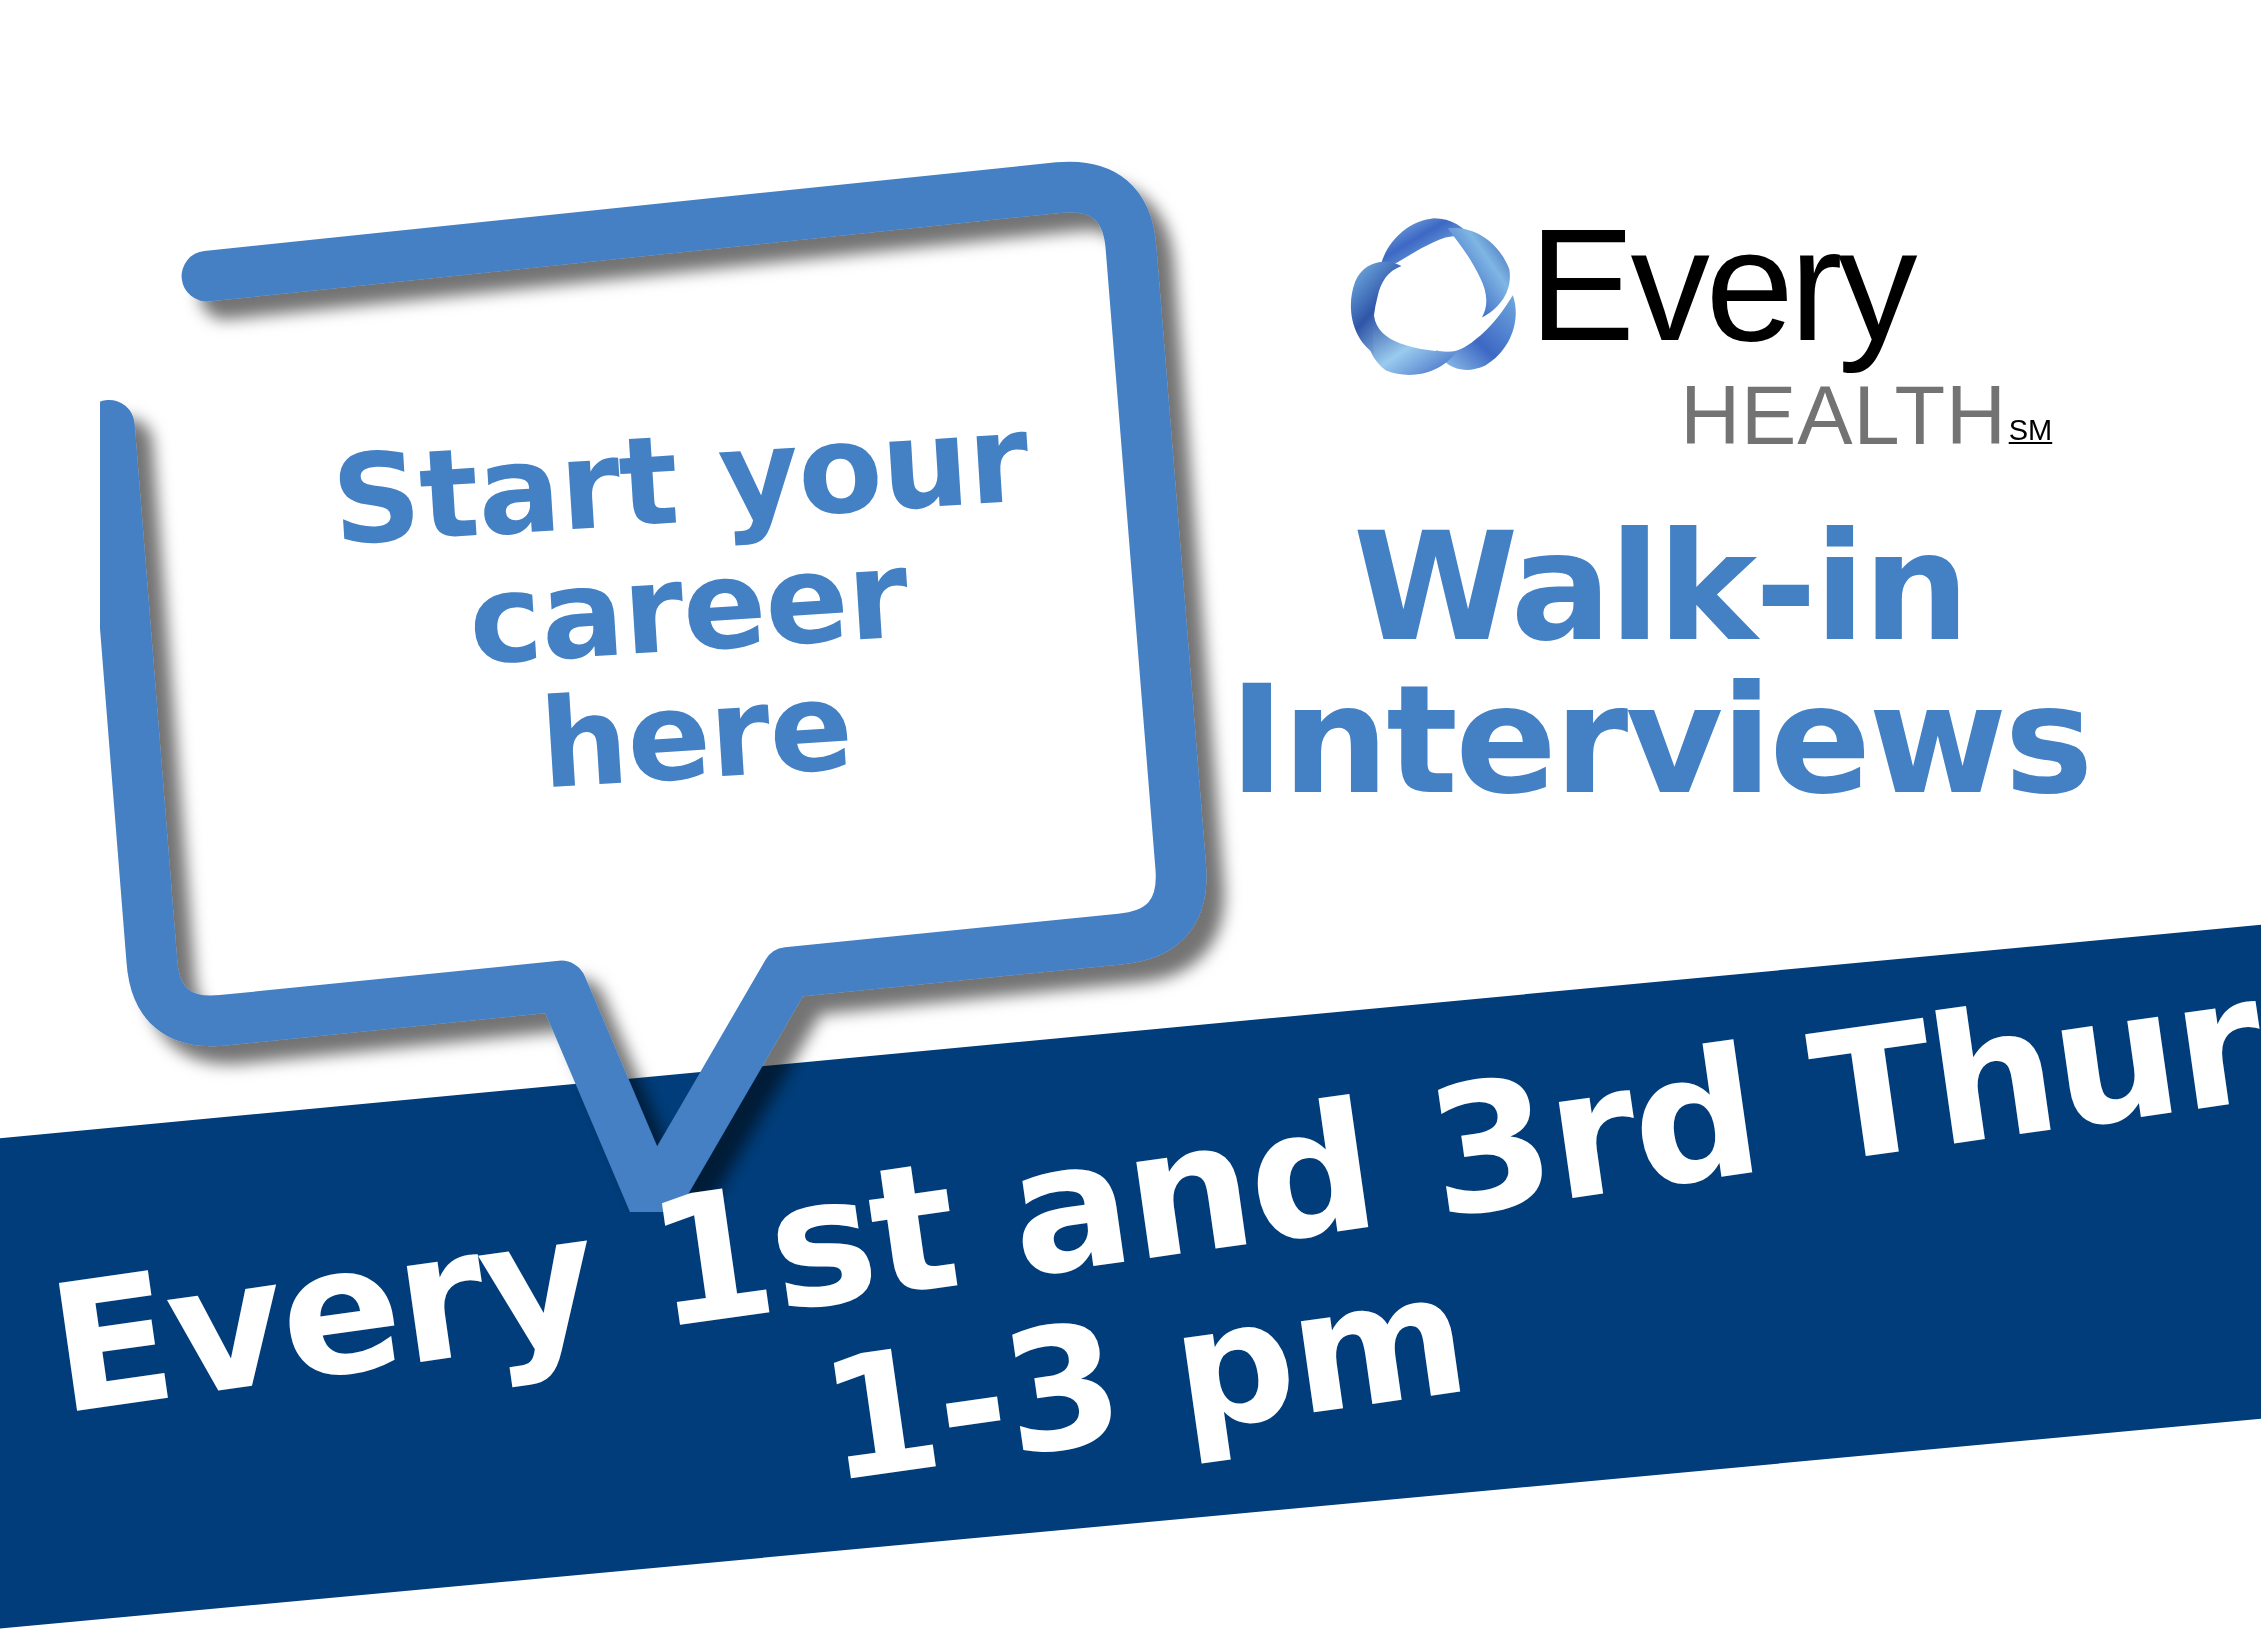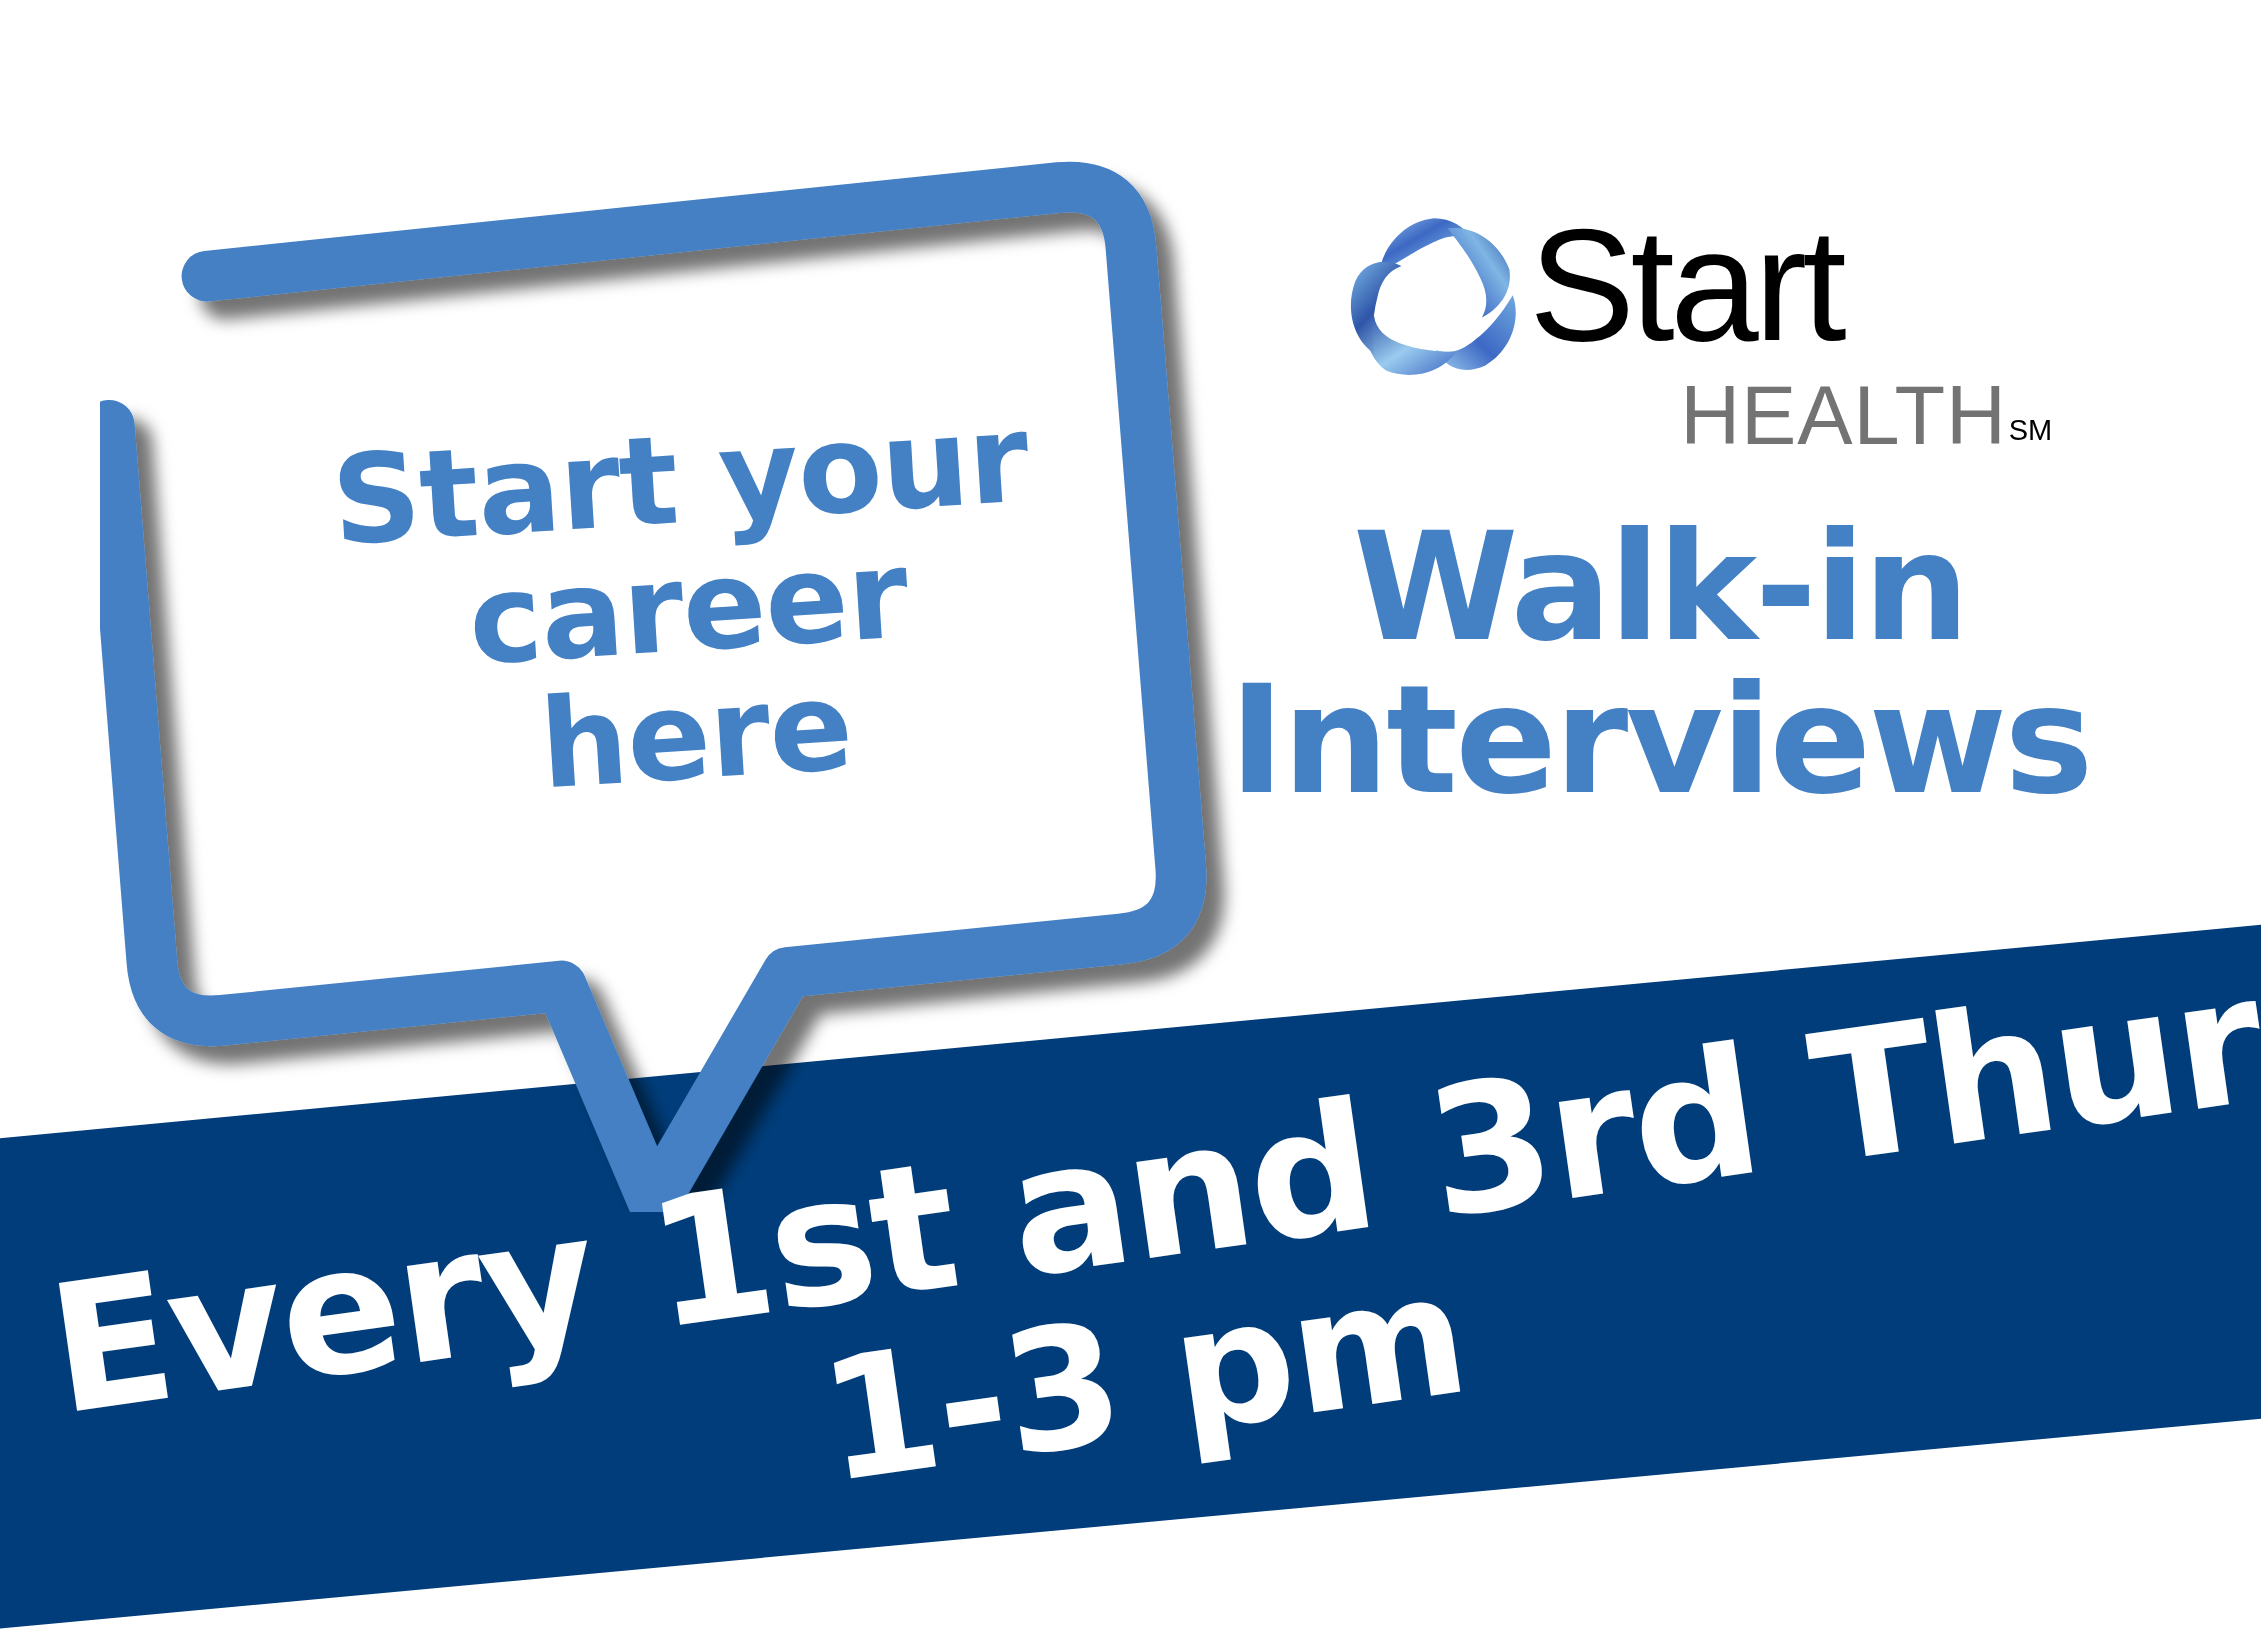--- a/index.html
+++ b/index.html
@@ -95,20 +95,21 @@
     letter-spacing: 0.9px;
     line-height: 1;
   }
   #brand-sm {
     color: #000000;
     font-family: "Liberation Sans", sans-serif;
     font-size: 29px;
     letter-spacing: 0px;
     vertical-align: 3.6px;
     margin-left: 1.8px;
+    text-decoration: underline;
   }
 
   
   #headline {
     position: absolute;
     left: 1203px;
     top: 511px;
     width: 914px;
     text-align: center;
   }
@@ -235,21 +236,21 @@
           <path d="M100 6 C 64 10 40 40 36 70 C 58 58 78 44 100 34 C 116 26 132 24 146 32 C 136 16 120 6 100 6 Z" fill="url(#g1)"></path>
           <path d="M188 66 C 176 34 146 14 116 18 C 130 36 144 54 154 76 C 162 92 164 108 156 122 C 176 112 192 92 188 66 Z" fill="url(#g2)"></path>
           <path d="M160 178 C 190 160 202 124 192 96 C 180 116 166 134 148 148 C 134 160 118 166 102 160 C 112 180 134 190 160 178 Z" fill="url(#g3)"></path>
           <path d="M44 184 C 74 196 110 186 126 162 C 104 162 82 160 60 152 C 44 146 32 136 30 120 C 16 136 20 166 44 184 Z" fill="url(#g4)"></path>
           <path d="M8 80 C -4 112 6 148 30 164 C 28 142 28 120 34 98 C 38 80 46 68 62 62 C 44 52 18 56 8 80 Z" fill="url(#g5)"></path>
         </g>
       </svg>
     </div>
 
     <div id="logo-wordmark">
-      <span id="brand-powers">Start</span>
+      <span id="brand-powers">Every</span>
       <span id="brand-health-row">
         <span id="brand-health">HEALTH</span><span id="brand-sm">SM</span>
       </span>
     </div>
 
   </div>
 
   <div id="headline">
     <div class="hline">Walk-in</div>
     <div class="hline">Interviews</div>

